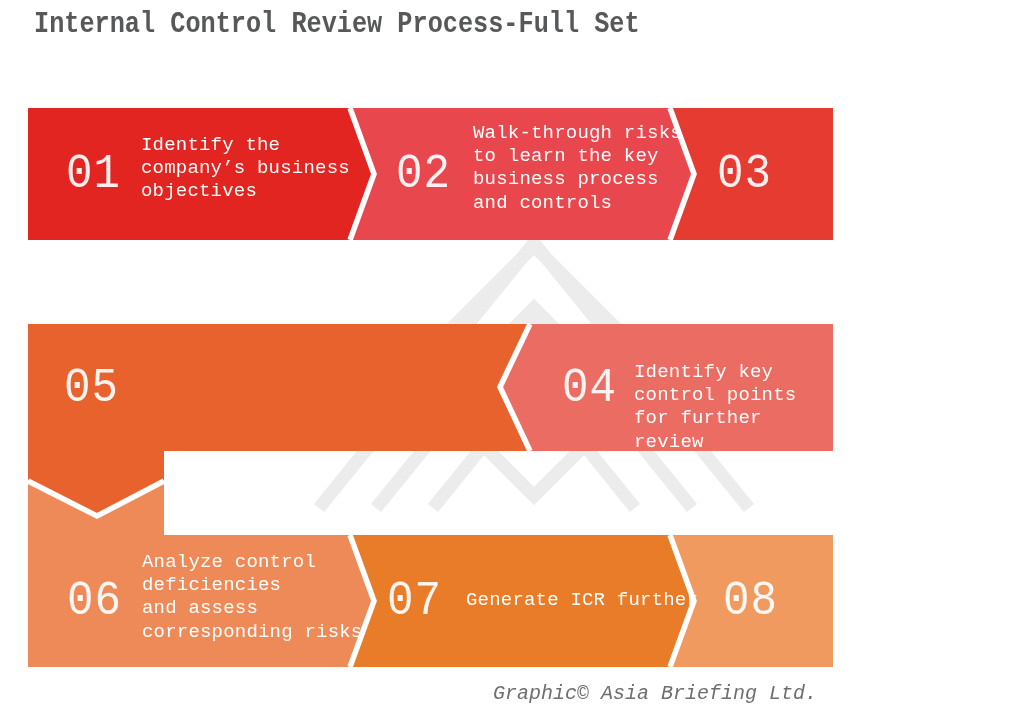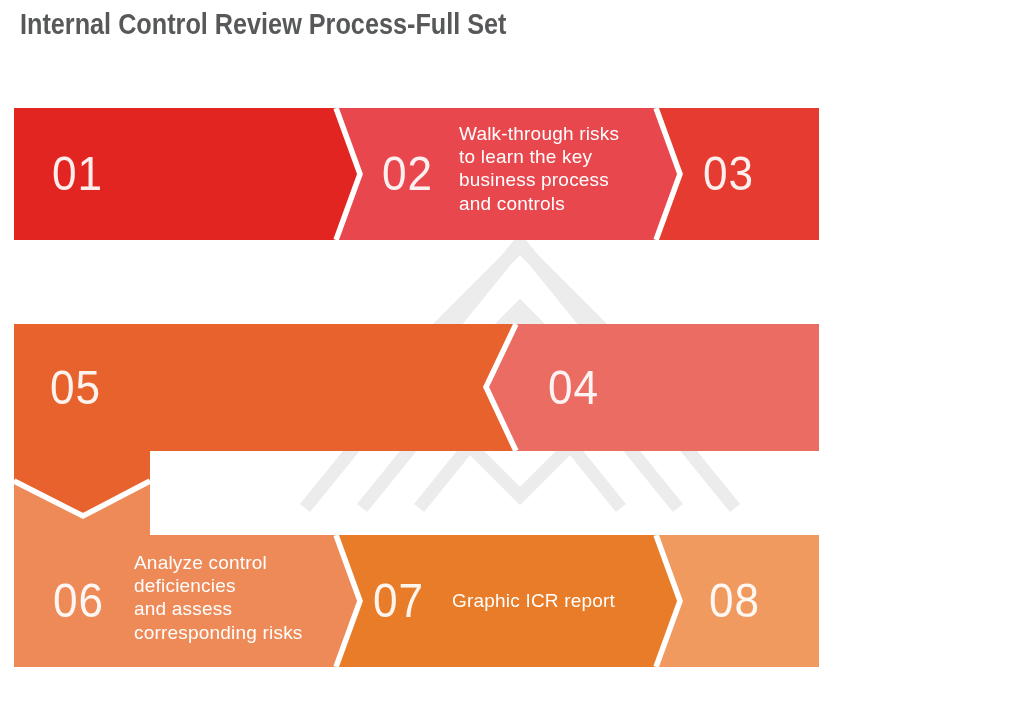--- a/index.html
+++ b/index.html
@@ -1,18 +1,18 @@
 <!DOCTYPE html>
 <html><head>
 <meta charset="utf-8">
 <style>
   html,body{margin:0;padding:0;background:#fff;}
   .canvas{
     position:relative;width:819px;height:728px;background:#fff;
-    overflow:hidden;font-family:Liberation Sans, sans-serif;
+    overflow:hidden;font-family:Liberation Mono, monospace;margin-left:14px;
   }
   .page-title{
     position:absolute;left:20px;top:8px;margin:0;
     font-size:29px;font-weight:700;color:#57585a;white-space:nowrap;
     transform:scale(.87,1);transform-origin:left top;
   }
   .diagram-svg{position:absolute;left:0;top:0;}
   .step-num{
     position:absolute;color:rgba(255,255,255,.92);
     font-size:48px;font-weight:200;line-height:1;letter-spacing:1px;
@@ -58,37 +58,43 @@
       <polyline points="656,108 680,174 656,240"></polyline>
       <polyline points="875,265 940,301 1005,265"></polyline>
       <polyline points="516,324 486,387 516,451"></polyline>
       <polyline points="14,481 83,516 150,481"></polyline>
       <polyline points="336,535 360,601 336,667"></polyline>
       <polyline points="656,535 680,601 656,667"></polyline>
     </g>
   </svg>
 
   <div class="step-num" style="left:52px;top:150px">01</div>
+  <div class="step-text" style="left:127px;top:134px">Identify the
+company’s business
+objectives</div>
 
   <div class="step-num" style="left:382px;top:150px">02</div>
   <div class="step-text" style="left:459px;top:122px">Walk-through risks
 to learn the key
 business process
 and controls</div>
 
   <div class="step-num" style="left:703px;top:150px">03</div>
 
   <div class="step-num" style="left:548px;top:364px">04</div>
+  <div class="step-text" style="left:620px;top:361px">Identify key control points for further
+review</div>
 
   <div class="step-num" style="left:50px;top:364px">05</div>
 
   <div class="step-num" style="left:53px;top:577px">06</div>
-  <div class="step-text" style="left:134px;top:551px">Analyze control
+  <div class="step-text" style="left:128px;top:551px">Analyze control
 deficiencies
 and assess
 corresponding risks</div>
 
   <div class="step-num" style="left:373px;top:577px">07</div>
-  <div class="step-text" style="left:452px;top:589px">Graphic ICR report</div>
+  <div class="step-text" style="left:452px;top:589px">Generate ICR further</div>
 
   <div class="step-num" style="left:709px;top:577px">08</div>
 
+  <p class="credit">Graphic© Asia Briefing Ltd.</p>
 </div>
 
 </body></html>

